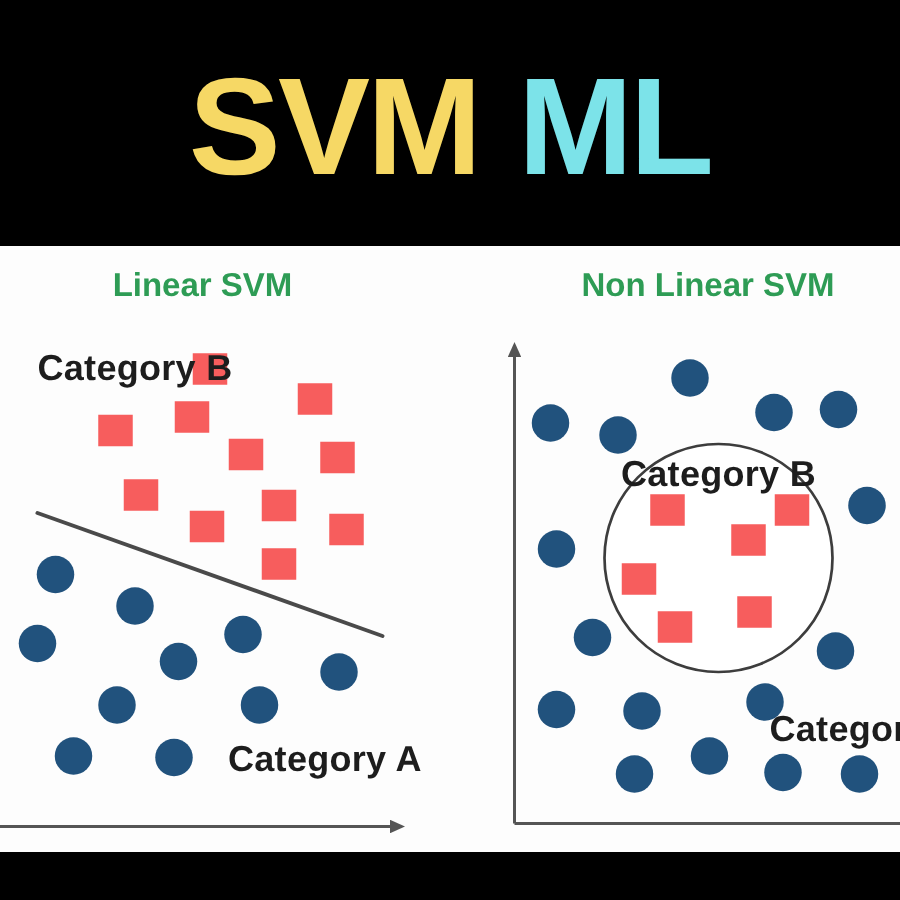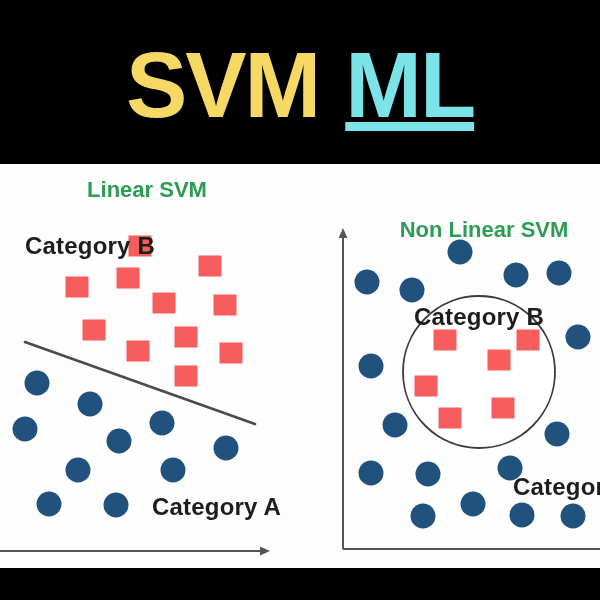--- a/index.html
+++ b/index.html
@@ -12,21 +12,20 @@
   .band.footer{top:568px;height:32px;}
   .main-title{
     margin:0;display:flex;align-items:flex-start;gap:26px;
     font-size:92px;font-weight:800;letter-spacing:-2px;line-height:1;
     padding-top:6px;
   }
   .plot-svg{position:absolute;left:0;top:0;width:600px;height:600px;}
   .panel-title{
     position:absolute;margin:0;font-size:22px;font-weight:700;line-height:1;
     text-align:center;
-    padding-left:12px;
   }
   .panel-title.left{left:0;top:179px;width:270px;}
   .panel-title.right{left:343px;top:179px;width:258px;}
   .label{
     position:absolute;font-size:24px;font-weight:700;line-height:1;
     letter-spacing:0.2px;white-space:nowrap;
   }
   .cat-b-left{left:25px;top:234px;}
   .cat-a-left{left:152px;top:495px;}
   .cat-b-right{left:402px;top:305px;width:154px;text-align:center;}
@@ -91,26 +90,26 @@
         <circle cx="473" cy="504" r="12.5" fill="#21527D"></circle>
         <circle cx="423" cy="516" r="12.5" fill="#21527D"></circle>
         <circle cx="522" cy="515" r="12.5" fill="#21527D"></circle>
         <circle cx="573" cy="516" r="12.5" fill="#21527D"></circle>
       </g>
   </svg>
 
   <header class="band header" style="background: rgb(0, 0, 0);">
     <h1 class="main-title">
       <span style="color: rgb(246, 216, 101);">SVM</span>
-      <span style="color: rgb(124, 227, 233); text-decoration: underline;">ML</span>
+      <span style="color: rgb(124, 227, 233);">ML</span>
     </h1>
   </header>
 
   <h2 class="panel-title left" style="color: rgb(46, 156, 85);">Linear SVM</h2>
-  <h2 class="panel-title right" style="color: rgb(46, 156, 85); margin-top: 40px;">Non Linear SVM</h2>
+  <h2 class="panel-title right" style="color: rgb(46, 156, 85);">Non Linear SVM</h2>
 
   <div class="label cat-b-left" style="color: rgb(29, 29, 29);">Category B</div>
   <div class="label cat-a-left" style="color: rgb(29, 29, 29);">Category A</div>
   <div class="label cat-b-right" style="color: rgb(29, 29, 29);">Category B</div>
   <div class="label cat-a-right" style="color: rgb(29, 29, 29);">Category A</div>
 
   <footer class="band footer" style="background: rgb(0, 0, 0);"></footer>
 </div>
 
 </body></html>

